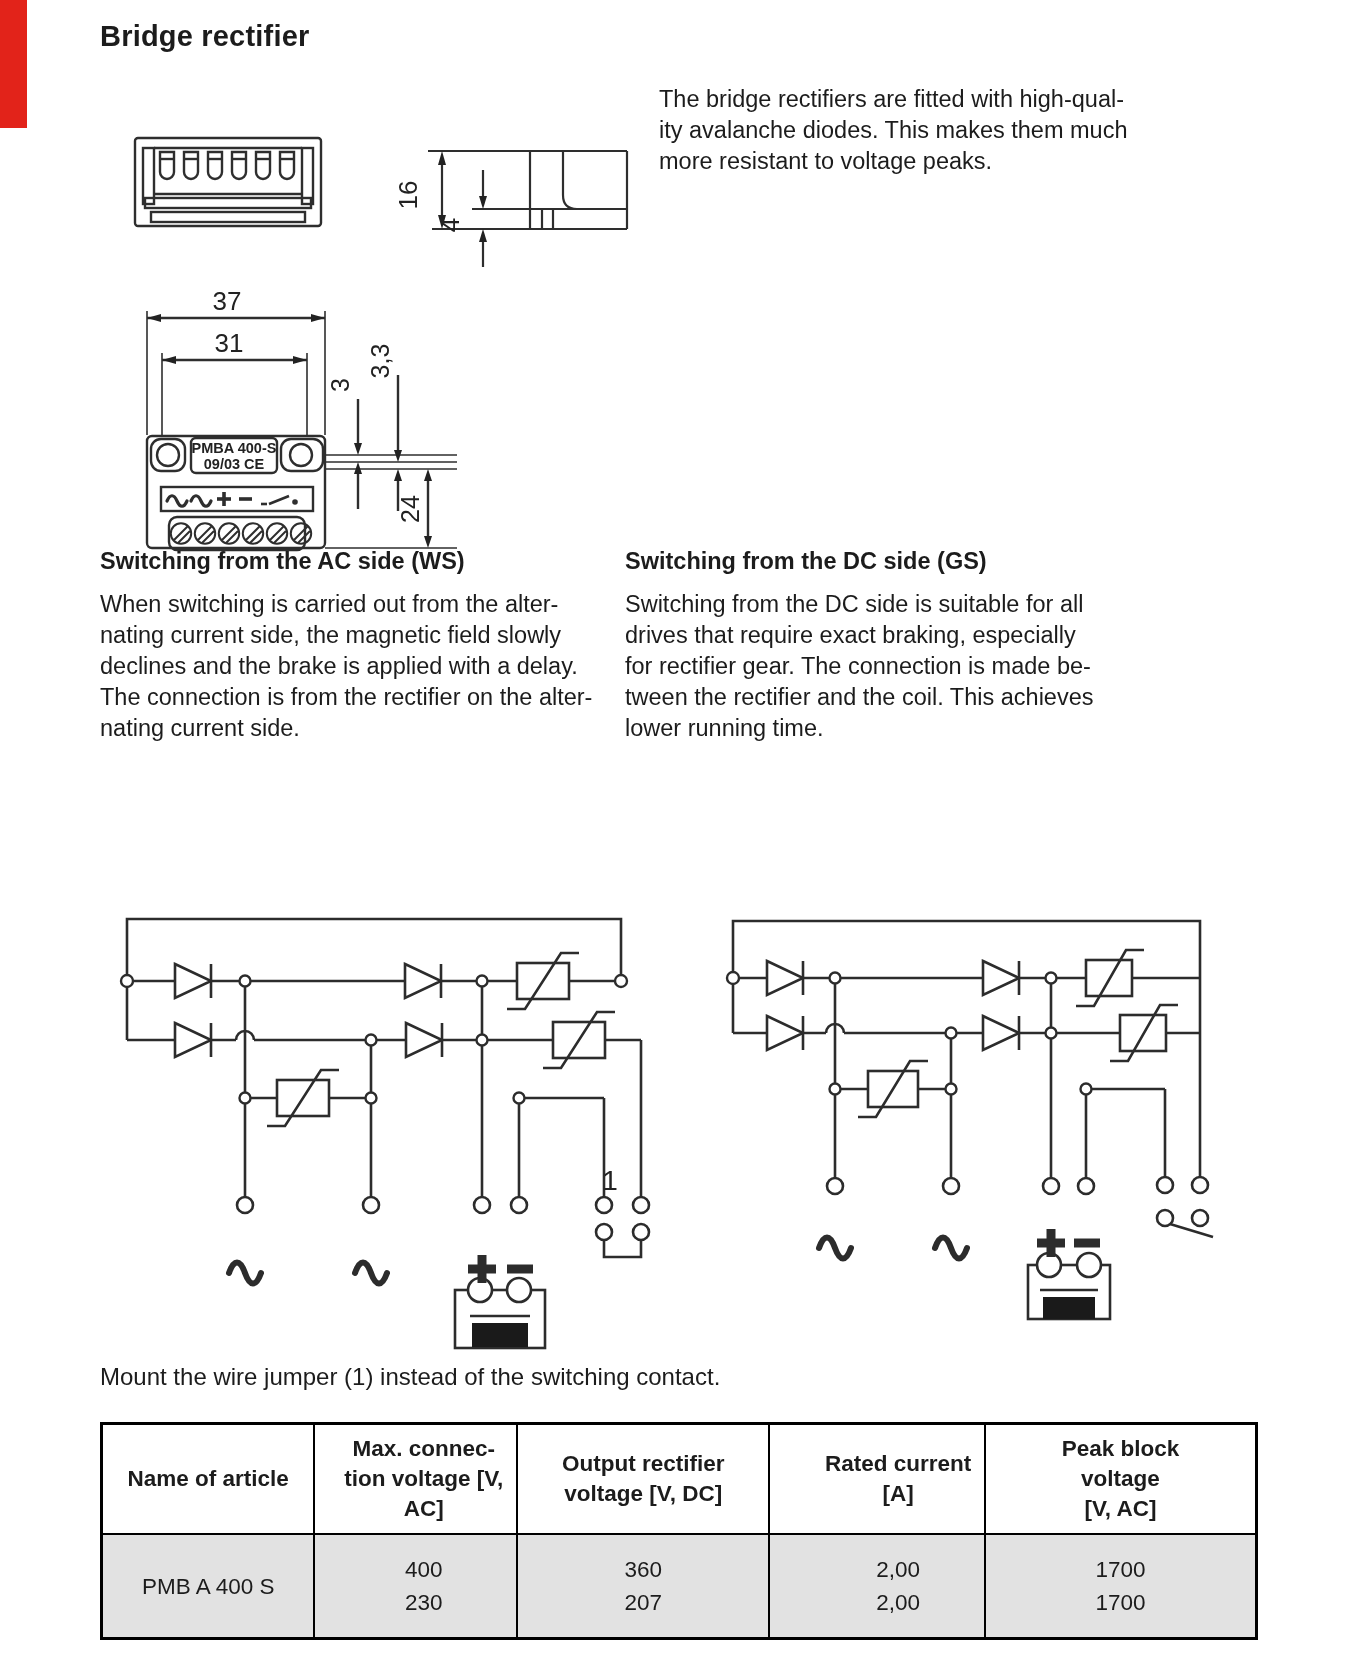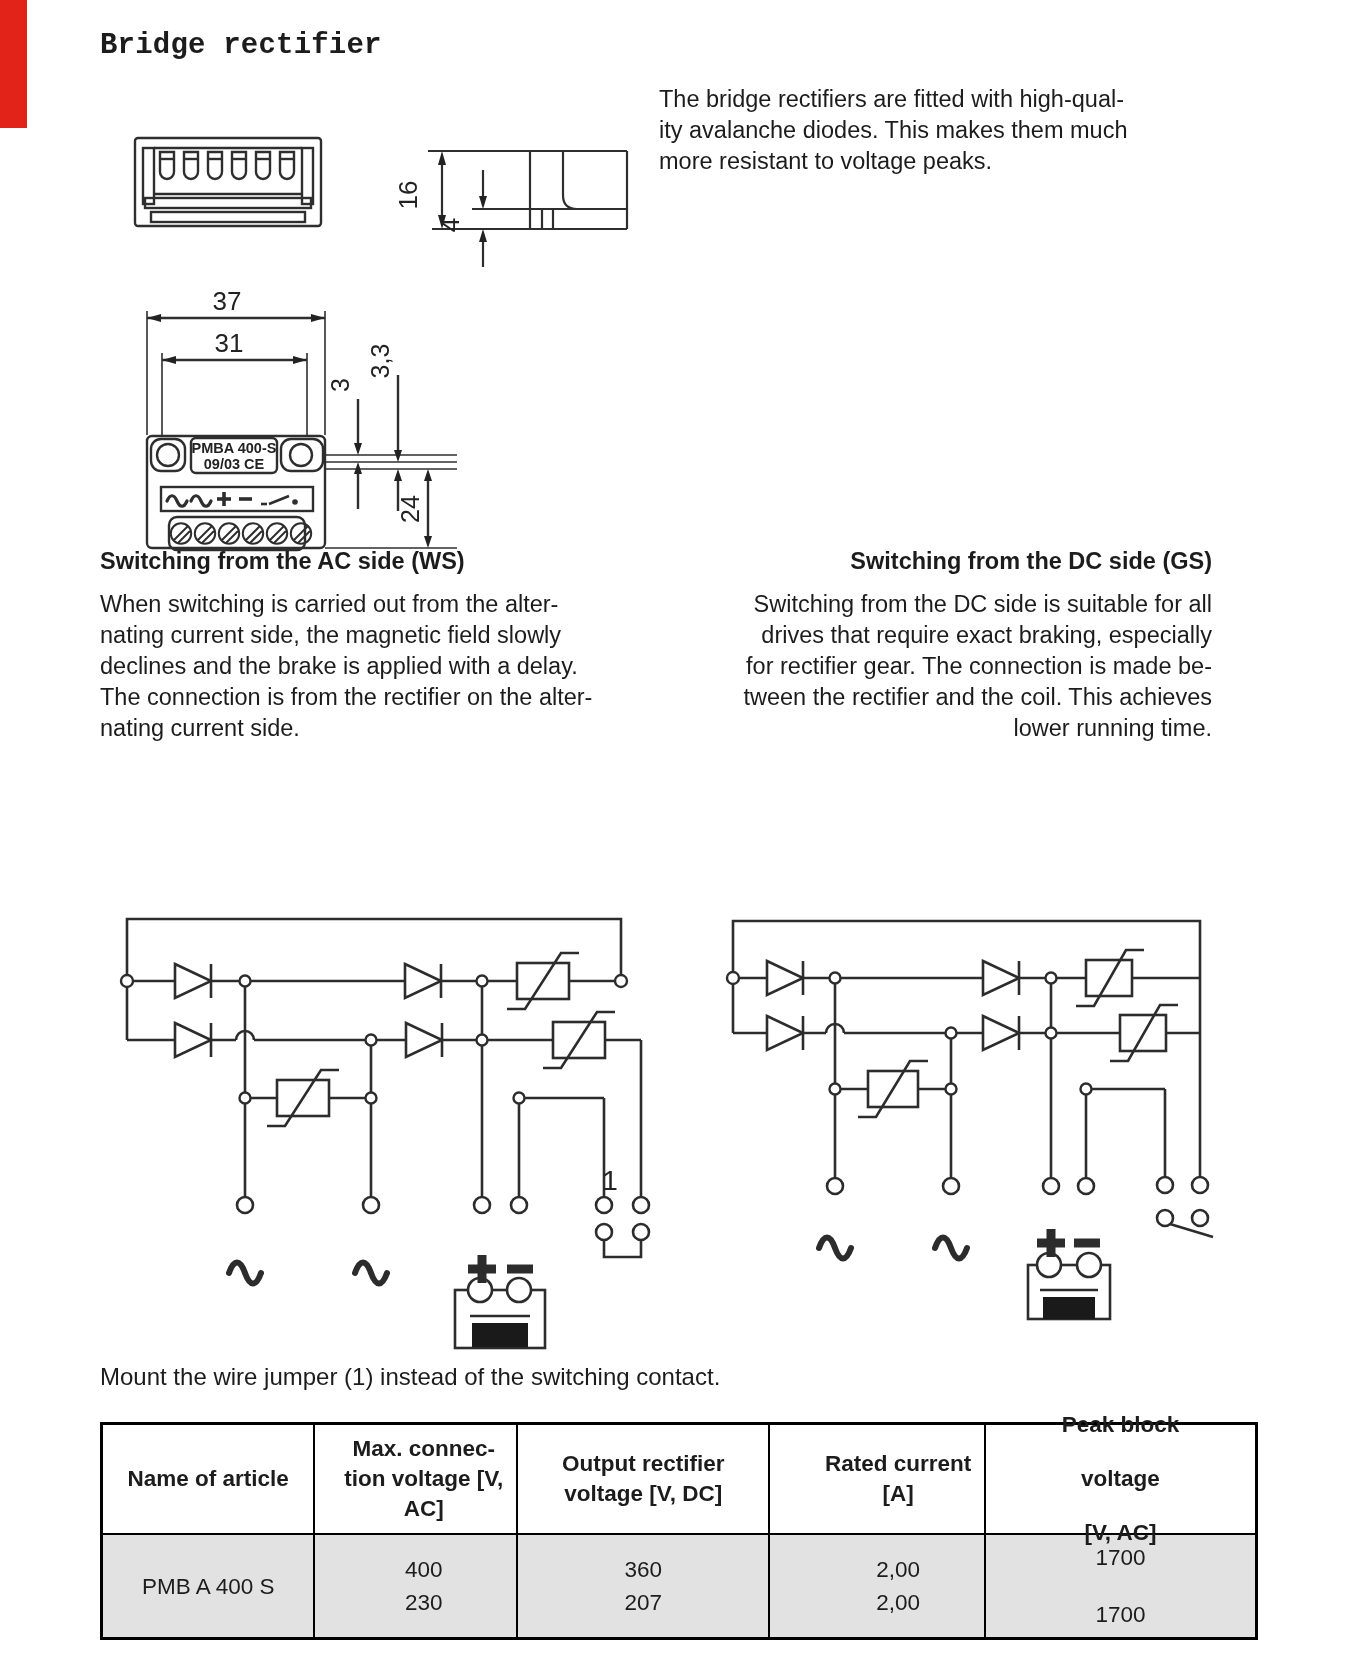--- a/index.html
+++ b/index.html
@@ -3,39 +3,39 @@
 <meta charset="utf-8">
 <style>
   html,body{margin:0;padding:0;background:#888;}
   .page{
     position:relative;width:1359px;height:1661px;background:#ffffff;
     font-family:"Liberation Sans", sans-serif;color:#1c1c1c;overflow:hidden;
     margin:0 auto;
   }
   .abs{position:absolute;}
   .red-strip{left:0;top:0;width:27px;height:128px;background:#e2231a;}
-  .title{left:100px;top:29px;font-size:29px;font-weight:bold;letter-spacing:.2px;font-family:Liberation Mono, monospace;}
+  .title{left:100px;top:20px;font-size:29px;font-weight:bold;letter-spacing:.2px;}
   .textblock{font-size:23.5px;line-height:31px;}
   .textblock .hd{font-weight:bold;margin-bottom:12px;}
   .intro{left:659px;top:84px;width:560px;}
   .col-l{left:100px;top:546px;width:560px;}
-  .col-r{left:652px;top:546px;width:560px;text-align:right;}
+  .col-r{left:625px;top:546px;width:560px;}
   .note{left:100px;top:1363px;font-size:24px;}
   svg{overflow:visible;}
   svg text{font-family:"Liberation Sans", sans-serif;fill:#222;}
   
   .tbl{left:100px;top:1422px;width:1158px;border:3px solid #000;box-sizing:border-box;background:#fff;}
   .thead{display:flex;height:108px;}
   .trow{display:flex;height:102px;background:#e2e2e2;border-top:2.5px solid #000;}
   .tcell{box-sizing:border-box;border-left:2px solid #000;display:flex;flex-direction:column;
          justify-content:center;align-items:center;text-align:center;}
   .tcell:first-child{border-left:none;}
   .thead .tcell{font-weight:bold;font-size:22.5px;line-height:30px;}
   .trow .tcell{font-size:22.5px;line-height:33px;}
-  .c0{width:212px;}.c1{width:204px;padding-left:16px;}.c2{width:254px;}.c3{width:217px;padding-left:42px;}.c4{width:273px;gap:24px;}
+  .c0{width:212px;}.c1{width:204px;padding-left:16px;}.c2{width:254px;}.c3{width:217px;padding-left:42px;}.c4{width:273px;}
 </style>
 </head>
 <body>
 
 <div class="page">
 
   <div class="abs red-strip"></div>
 
   <div class="abs title">Bridge rectifier</div>
 

